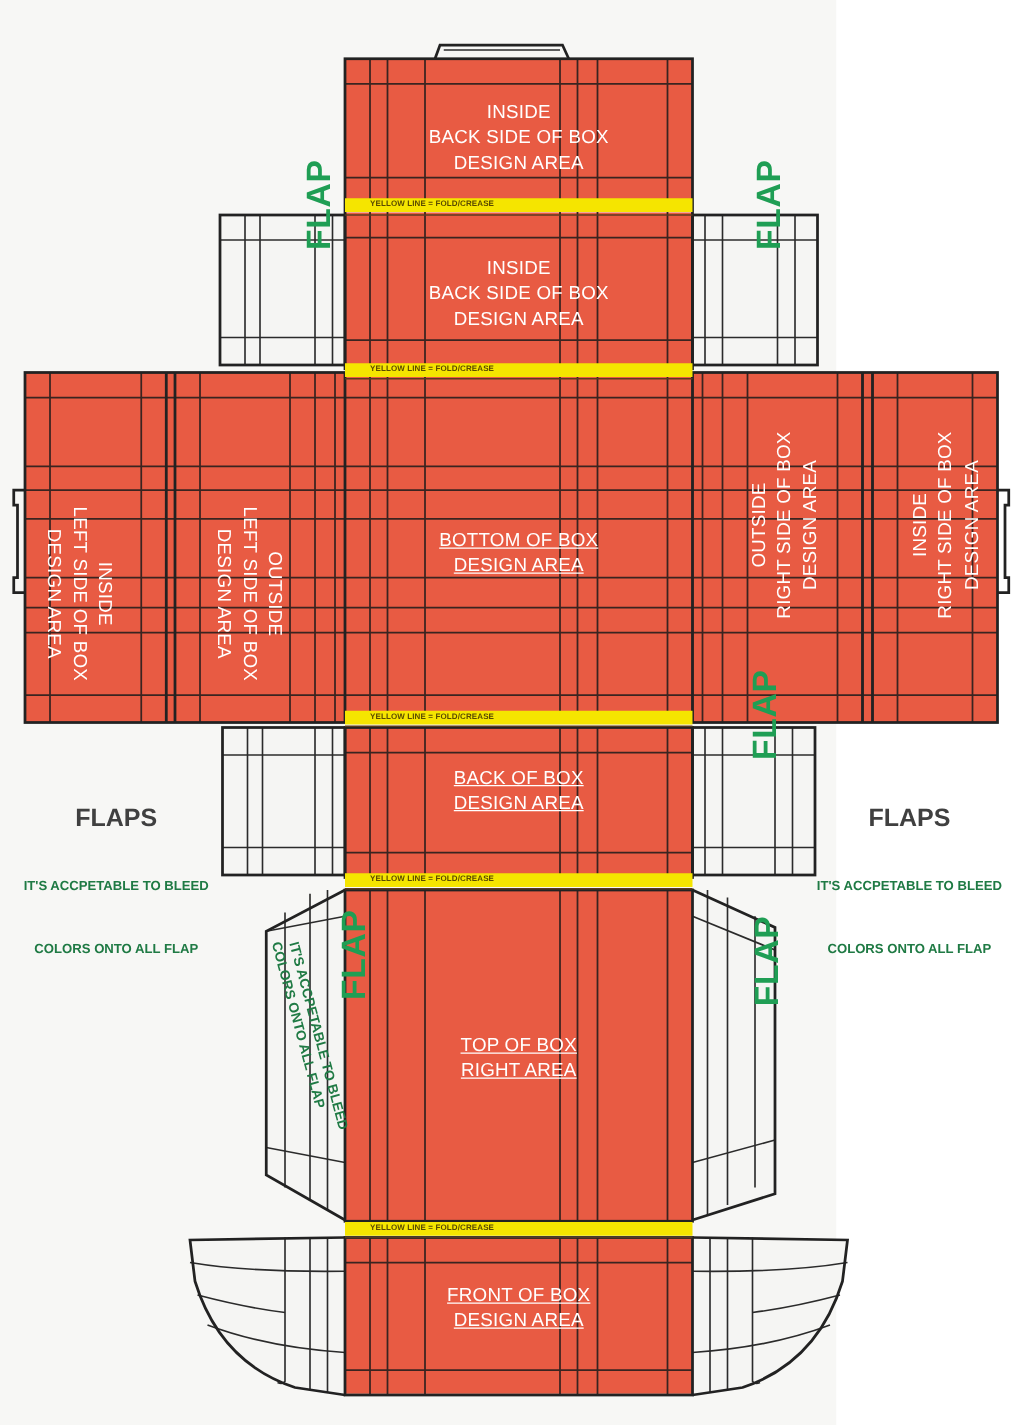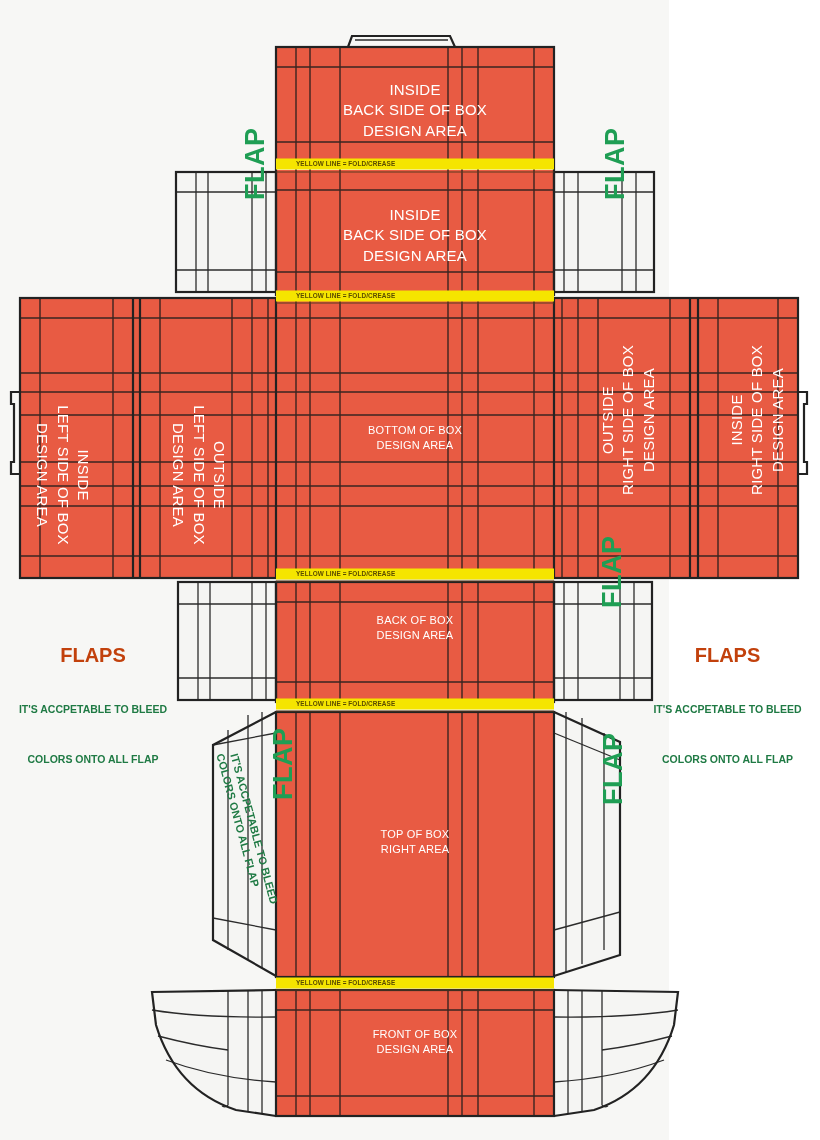--- a/index.html
+++ b/index.html
@@ -23,36 +23,36 @@
   .lbl{
     position:absolute;
     color:#ffffff;
     font-size:15px;
     line-height:1.35;
     text-align:center;
     letter-spacing:.2px;
     white-space:pre;
     pointer-events:none;
   }
-  .lbl.big{font-size:11px;}
+  .lbl.big{font-size:15px;text-decoration:underline;}
   .flaptxt{
     position:absolute;
     color:#1f9e54;
     font-weight:bold;
     font-size:27px;
     letter-spacing:.5px;
     white-space:pre;
   }
   .legend{
     position:absolute;
     text-align:center;
     color:#1f7a44;
     white-space:pre;
   }
-  .legend .t1{font-size:20px;font-weight:bold;color:#c2410c;display:block;line-height:1.15;}
+  .legend .t1{font-size:20px;font-weight:bold;color:#404040;display:block;line-height:1.15;}
   .legend .t2{font-size:10.5px;font-weight:bold;color:#1f7a44;display:block;line-height:1.3;}
   .foldtxt{
     position:absolute;
     font-size:6.4px;
     font-weight:bold;
     color:#5a4a00;
     letter-spacing:.1px;
     white-space:pre;
   }
   .bleedtxt{

